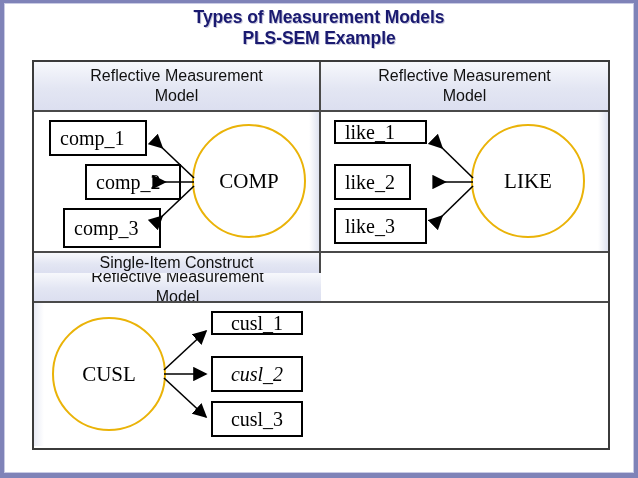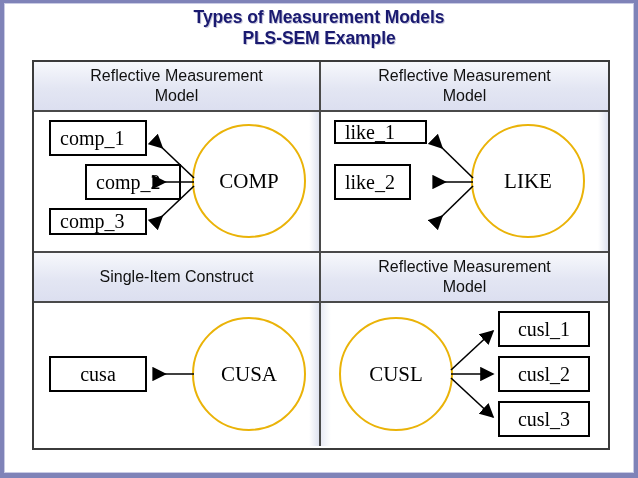--- a/index.html
+++ b/index.html
@@ -64,21 +64,21 @@
     box-sizing: border-box;
     background: #ffffff;
   }
   .row {
     display: flex;
     width: 100%;
     box-sizing: border-box;
   }
   .row-head { height: 50px; }
   .row-body { height: 141px; text-align: right; }
-  .row-head-2 { height: 50px; }
+  .row-head-2 { height: 50px; flex-direction: column; }
   .row-body-2 { height: 143px; }
 
   .cell {
     box-sizing: border-box;
     position: relative;
     overflow: hidden;
   }
   .cell-left  { width: 287px; }
   .cell-right { width: 287px; flex: 1; }
 
@@ -183,21 +183,21 @@
       </div>
     </div>
 
     <div class="row row-body divider-h">
 
       <div class="cell cell-left body wash-right divider-v">
         <div class="diagram">
 
           <div class="ind-box left-align" style="left:15px; top:8px; width:98px; height:36px;">comp_1</div>
           <div class="ind-box left-align" style="left:15px; top:52px; width:96px; height:36px;margin-left:36px;">comp_2</div>
-          <div class="ind-box left-align" style="left:15px; top:96px; width:98px; height:27px;">comp_3</div>
+          <div class="ind-box left-align" style="left:29px; top:96px; width:98px; height:40px;">comp_3</div>
 
           <div class="lv-circle" style="left:158px; top:12px; width:114px; height:114px;">COMP</div>
 
           <svg class="arrows" width="287" height="141" viewBox="0 0 287 141">
             <defs>
               <marker id="ahL" markerWidth="9" markerHeight="9" refX="8" refY="4.5" orient="auto">
                 <path d="M9,0 L9,9 L0,4.5 z" fill="#000"></path>
               </marker>
             </defs>
             <line x1="160" y1="66" x2="120" y2="28" stroke="#000" stroke-width="1.6" marker-end="url(#ahL)"></line>
@@ -205,20 +205,21 @@
             <line x1="160" y1="74" x2="120" y2="112" stroke="#000" stroke-width="1.6" marker-end="url(#ahL)"></line>
           </svg>
         </div>
       </div>
 
       <div class="cell cell-right body wash-right">
         <div class="diagram">
 
           <div class="ind-box left-align" style="left:13px; top:8px; width:93px; height:24px;">like_1</div>
           <div class="ind-box left-align" style="left:13px; top:52px; width:77px; height:36px;">like_2</div>
+          <div class="ind-box left-align" style="left:13px; top:96px; width:93px; height:36px;">like_3</div>
 
           <div class="lv-circle" style="left:150px; top:12px; width:114px; height:114px;">LIKE</div>
 
           <svg class="arrows" width="287" height="141" viewBox="0 0 287 141">
             <defs>
               <marker id="ahL2" markerWidth="9" markerHeight="9" refX="8" refY="4.5" orient="auto">
                 <path d="M9,0 L9,9 L0,4.5 z" fill="#000"></path>
               </marker>
             </defs>
             <line x1="152" y1="66" x2="113" y2="28" stroke="#000" stroke-width="1.6" marker-end="url(#ahL2)"></line>
@@ -238,45 +239,28 @@
       <div class="cell cell-right hdr">
         <div>
           <span>Reflective Measurement</span>
           <span>Model</span>
         </div>
       </div>
     </div>
 
     <div class="row row-body-2">
 
-      <div class="cell cell-left body wash-right divider-v">
-        <div class="diagram">
-
-          <div class="ind-box" style="left:15px; top:53px; width:98px; height:36px;">cusa</div>
-
-          <div class="lv-circle" style="left:158px; top:14px; width:114px; height:114px;">CUSA</div>
-
-          <svg class="arrows" width="287" height="143" viewBox="0 0 287 143">
-            <defs>
-              <marker id="ahL3" markerWidth="9" markerHeight="9" refX="8" refY="4.5" orient="auto">
-                <path d="M9,0 L9,9 L0,4.5 z" fill="#000"></path>
-              </marker>
-            </defs>
-            <line x1="160" y1="71" x2="120" y2="71" stroke="#000" stroke-width="1.6" marker-end="url(#ahL3)"></line>
-          </svg>
-        </div>
-      </div>
 
       <div class="cell cell-right body wash-left">
         <div class="diagram">
 
           <div class="lv-circle" style="left:18px; top:14px; width:114px; height:114px;">CUSL</div>
 
-          <div class="ind-box" style="left:177px; top:8px; width:92px; height:36px;">cusl_1</div>
-          <div class="ind-box" style="left:177px; top:53px; width:92px; height:36px;">cusl_2</div>
+          <div class="ind-box" style="left:177px; top:8px; width:92px; height:24px;">cusl_1</div>
+          <div class="ind-box" style="left:177px; top:53px; width:92px; height:36px;font-style:italic;">cusl_2</div>
           <div class="ind-box" style="left:177px; top:98px; width:92px; height:36px;text-align:center;">cusl_3</div>
 
           <svg class="arrows" width="287" height="143" viewBox="0 0 287 143">
             <defs>
               <marker id="ahR" markerWidth="9" markerHeight="9" refX="8" refY="4.5" orient="auto">
                 <path d="M0,0 L0,9 L9,4.5 z" fill="#000"></path>
               </marker>
             </defs>
             <line x1="130" y1="67" x2="172" y2="28" stroke="#000" stroke-width="1.6" marker-end="url(#ahR)"></line>
             <line x1="130" y1="71" x2="172" y2="71" stroke="#000" stroke-width="1.6" marker-end="url(#ahR)"></line>

